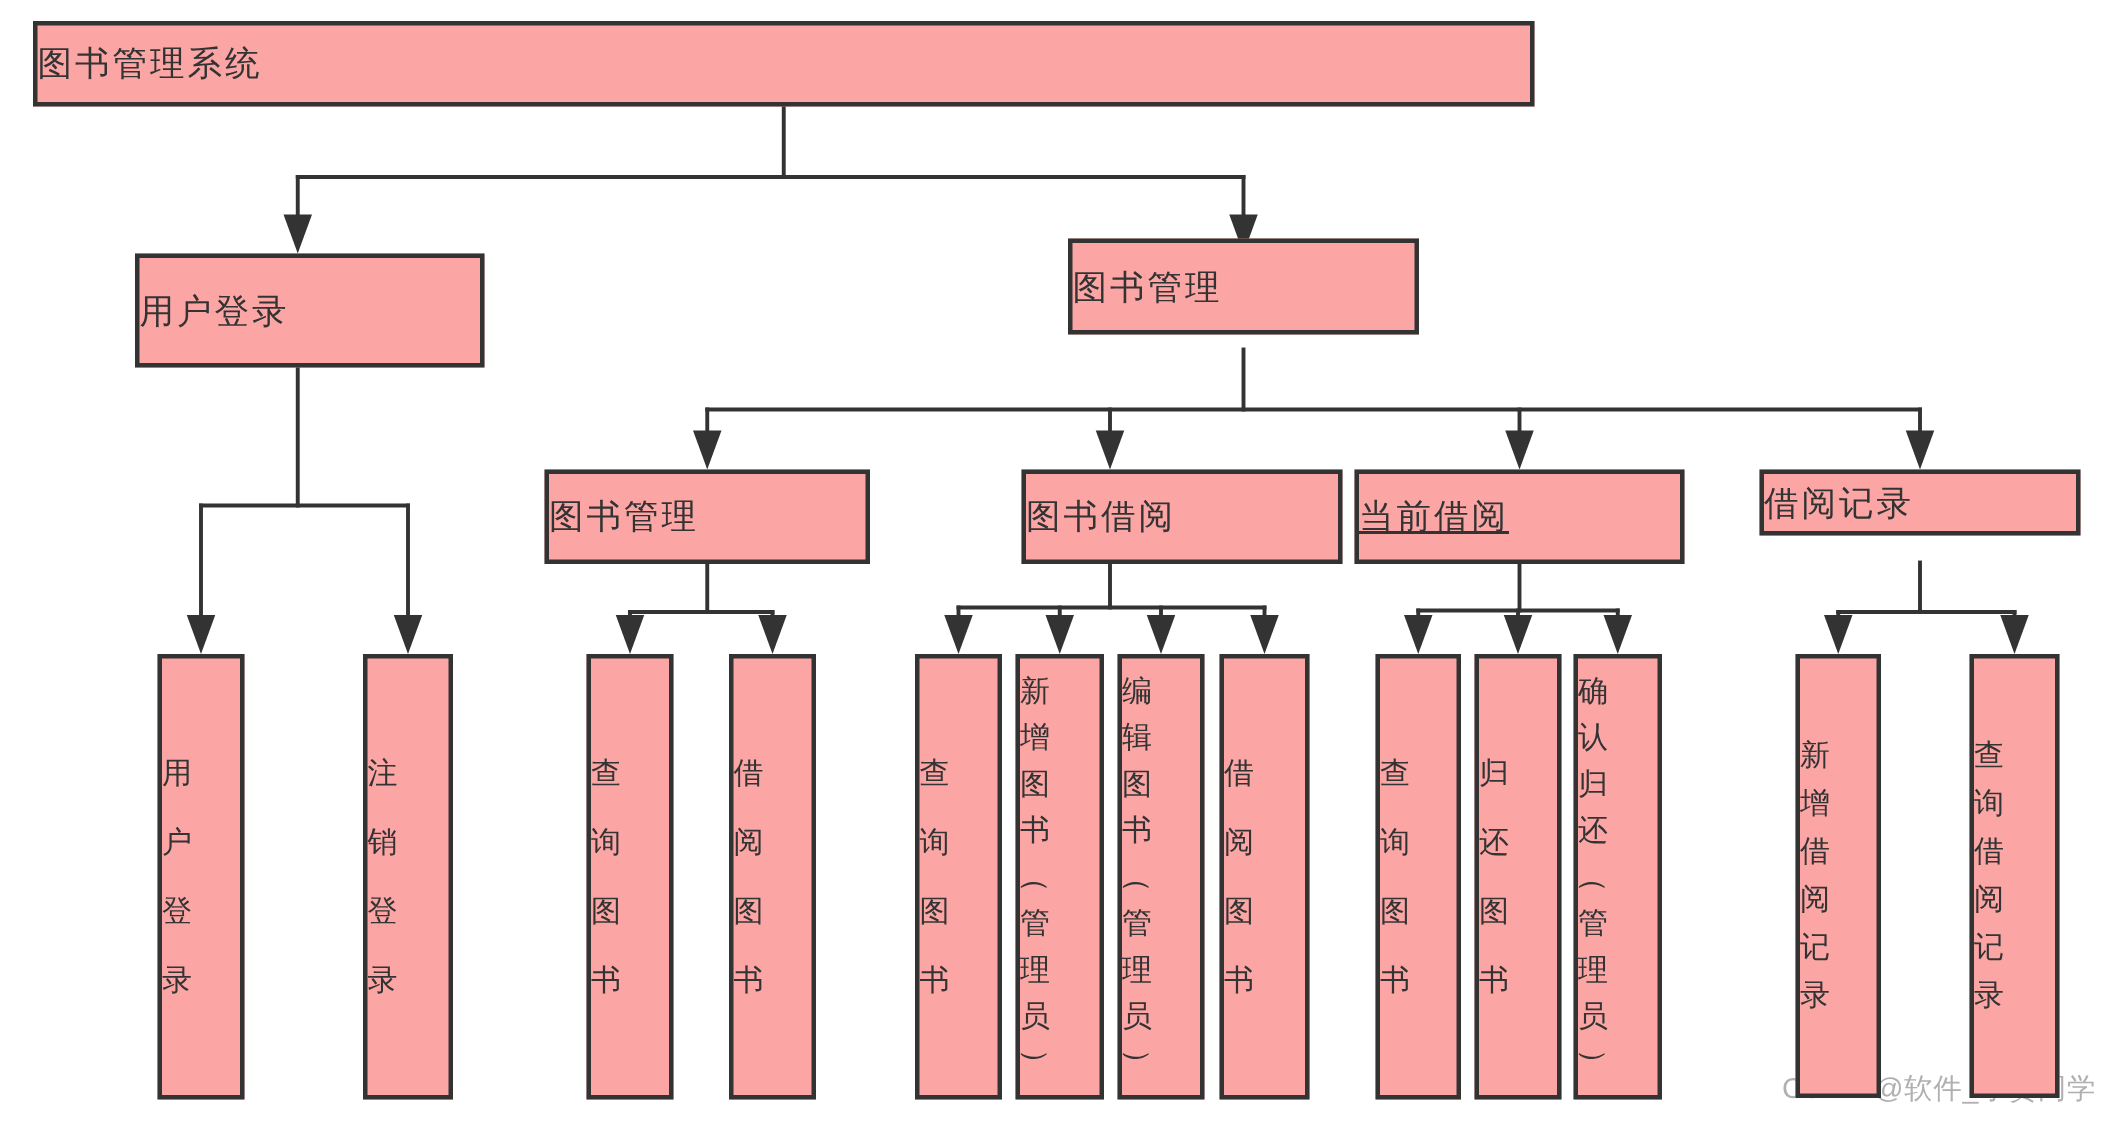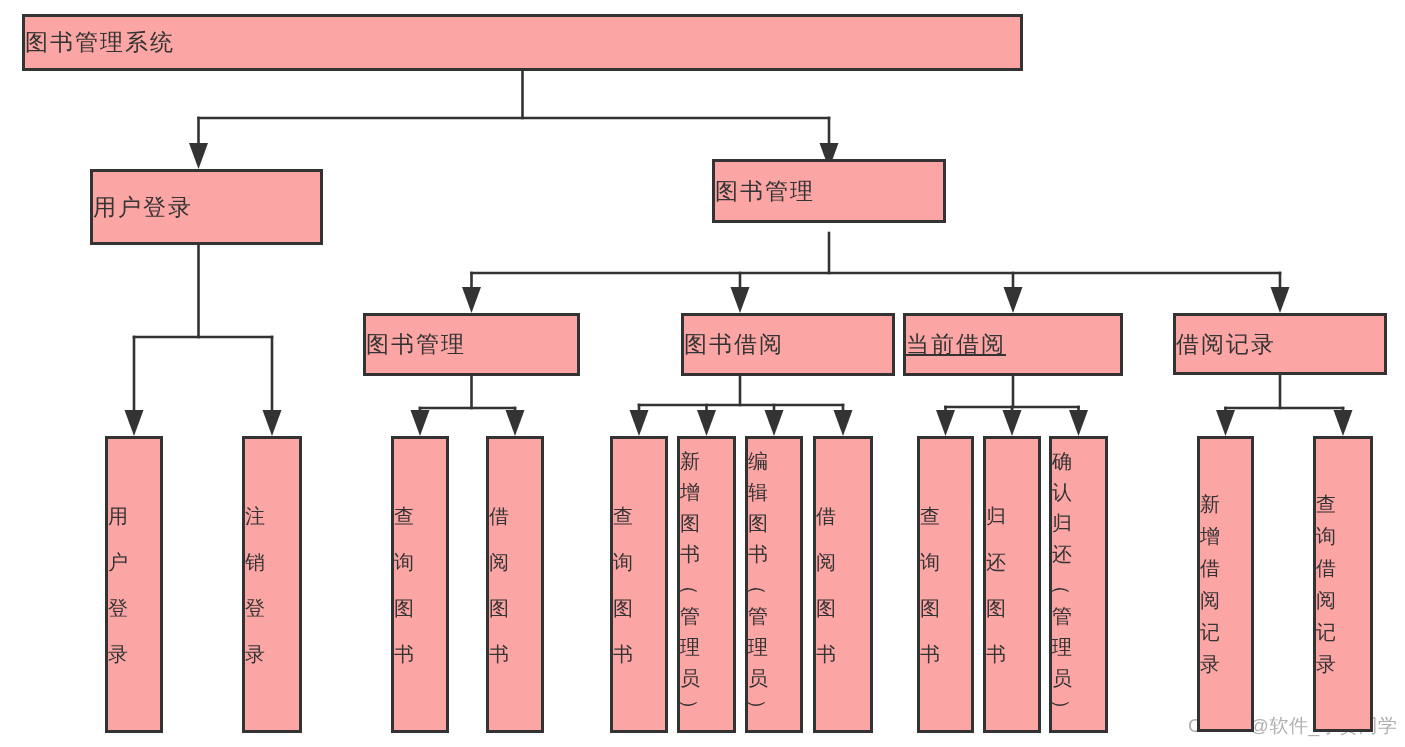--- a/index.html
+++ b/index.html
@@ -234,21 +234,21 @@
         <span>认</span>
         <span>归</span>
         <span>还</span>
         <span class="paren">（</span>
         <span>管</span>
         <span>理</span>
         <span>员</span>
         <span class="paren">）</span>
       </div>
     </div>
-    <div class="node" style="left: 1173px; top: 313px; width: 214px; height: 62px;">
+    <div class="node" style="left: 1173px; top: 313px; width: 214px; height: 44px;">
       <span class="hlabel">借阅记录</span>
     </div>
     <div class="node" style="left: 1197px; top: 436px; width: 57px; height: 296px;">
       <div class="vtext" style="gap: 12px;">
         <span>新</span>
         <span>增</span>
         <span>借</span>
         <span>阅</span>
         <span>记</span>
         <span>录</span>

